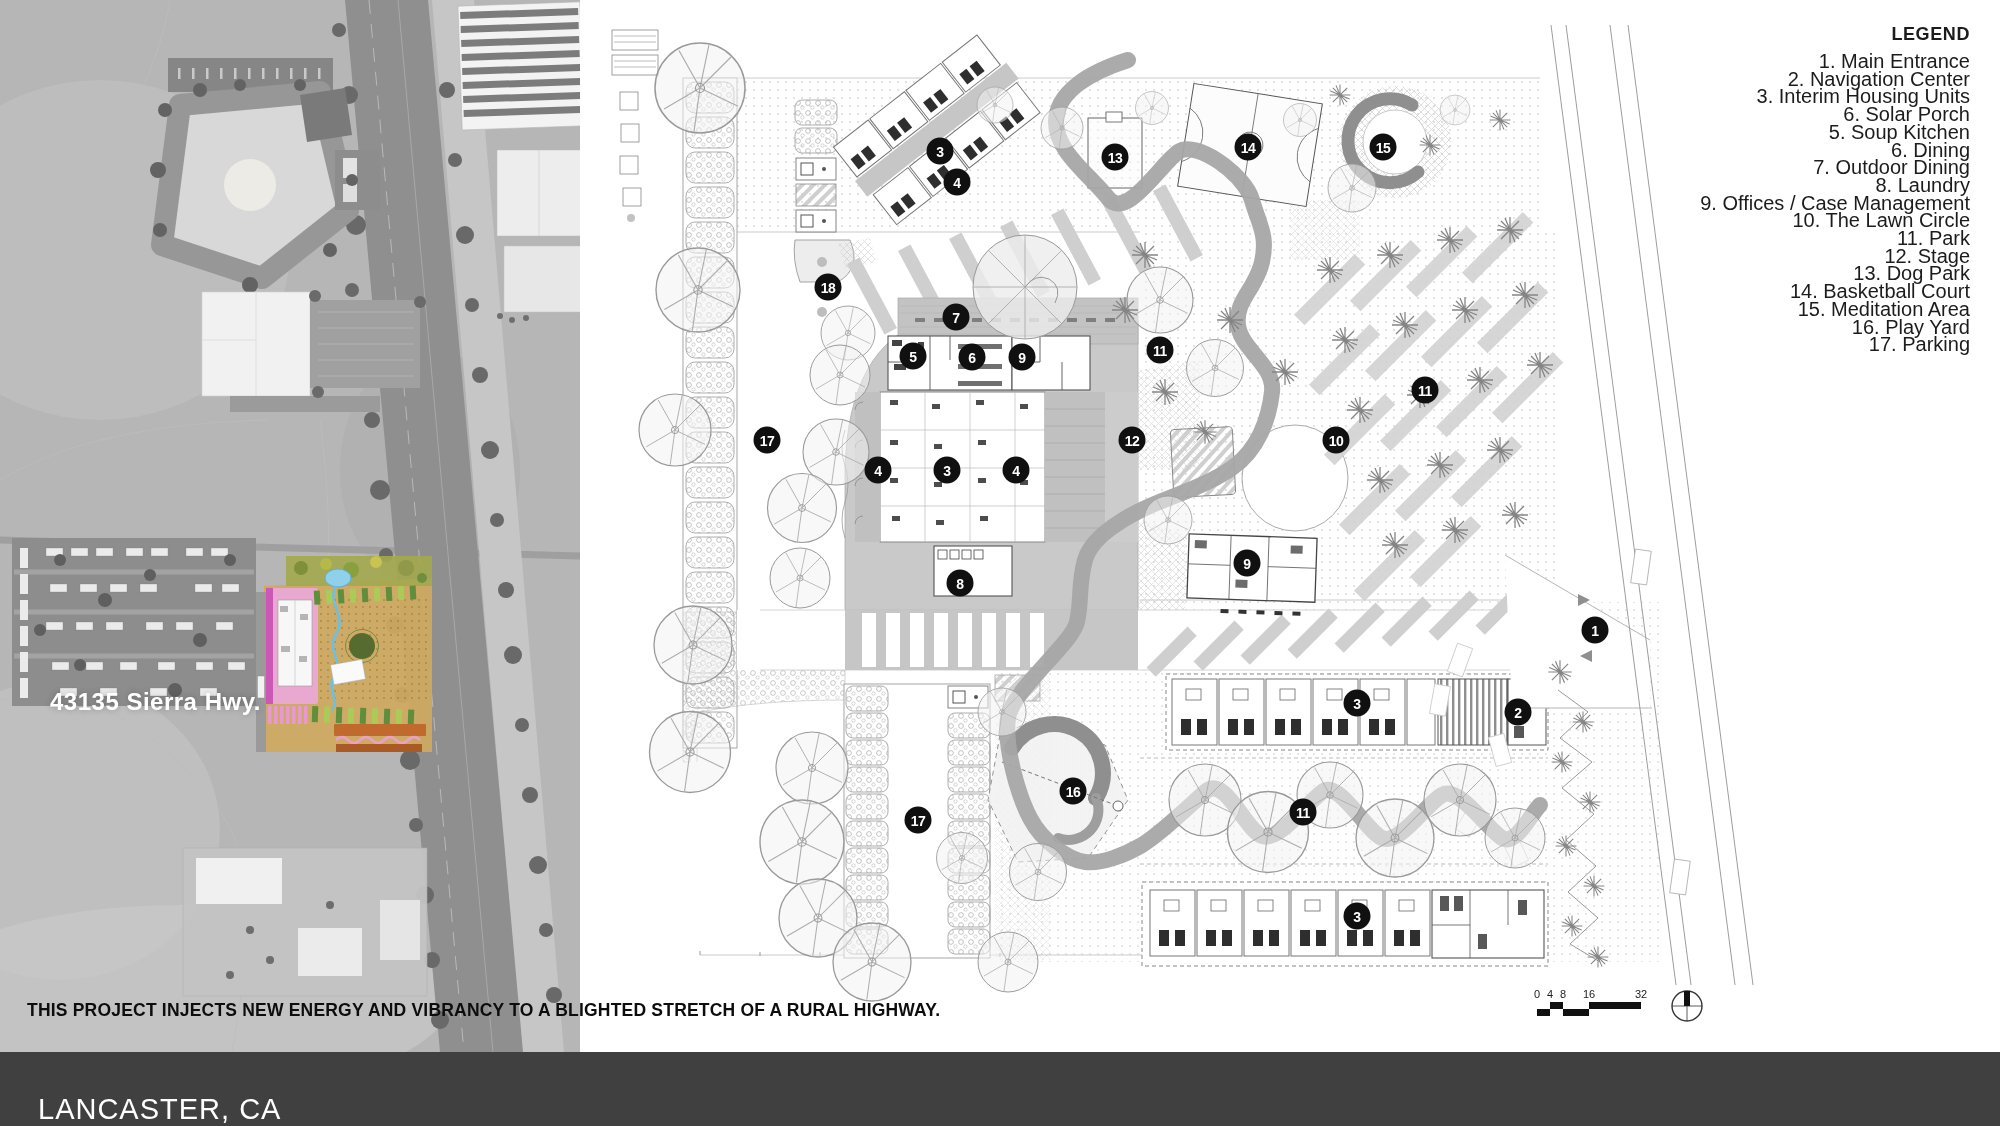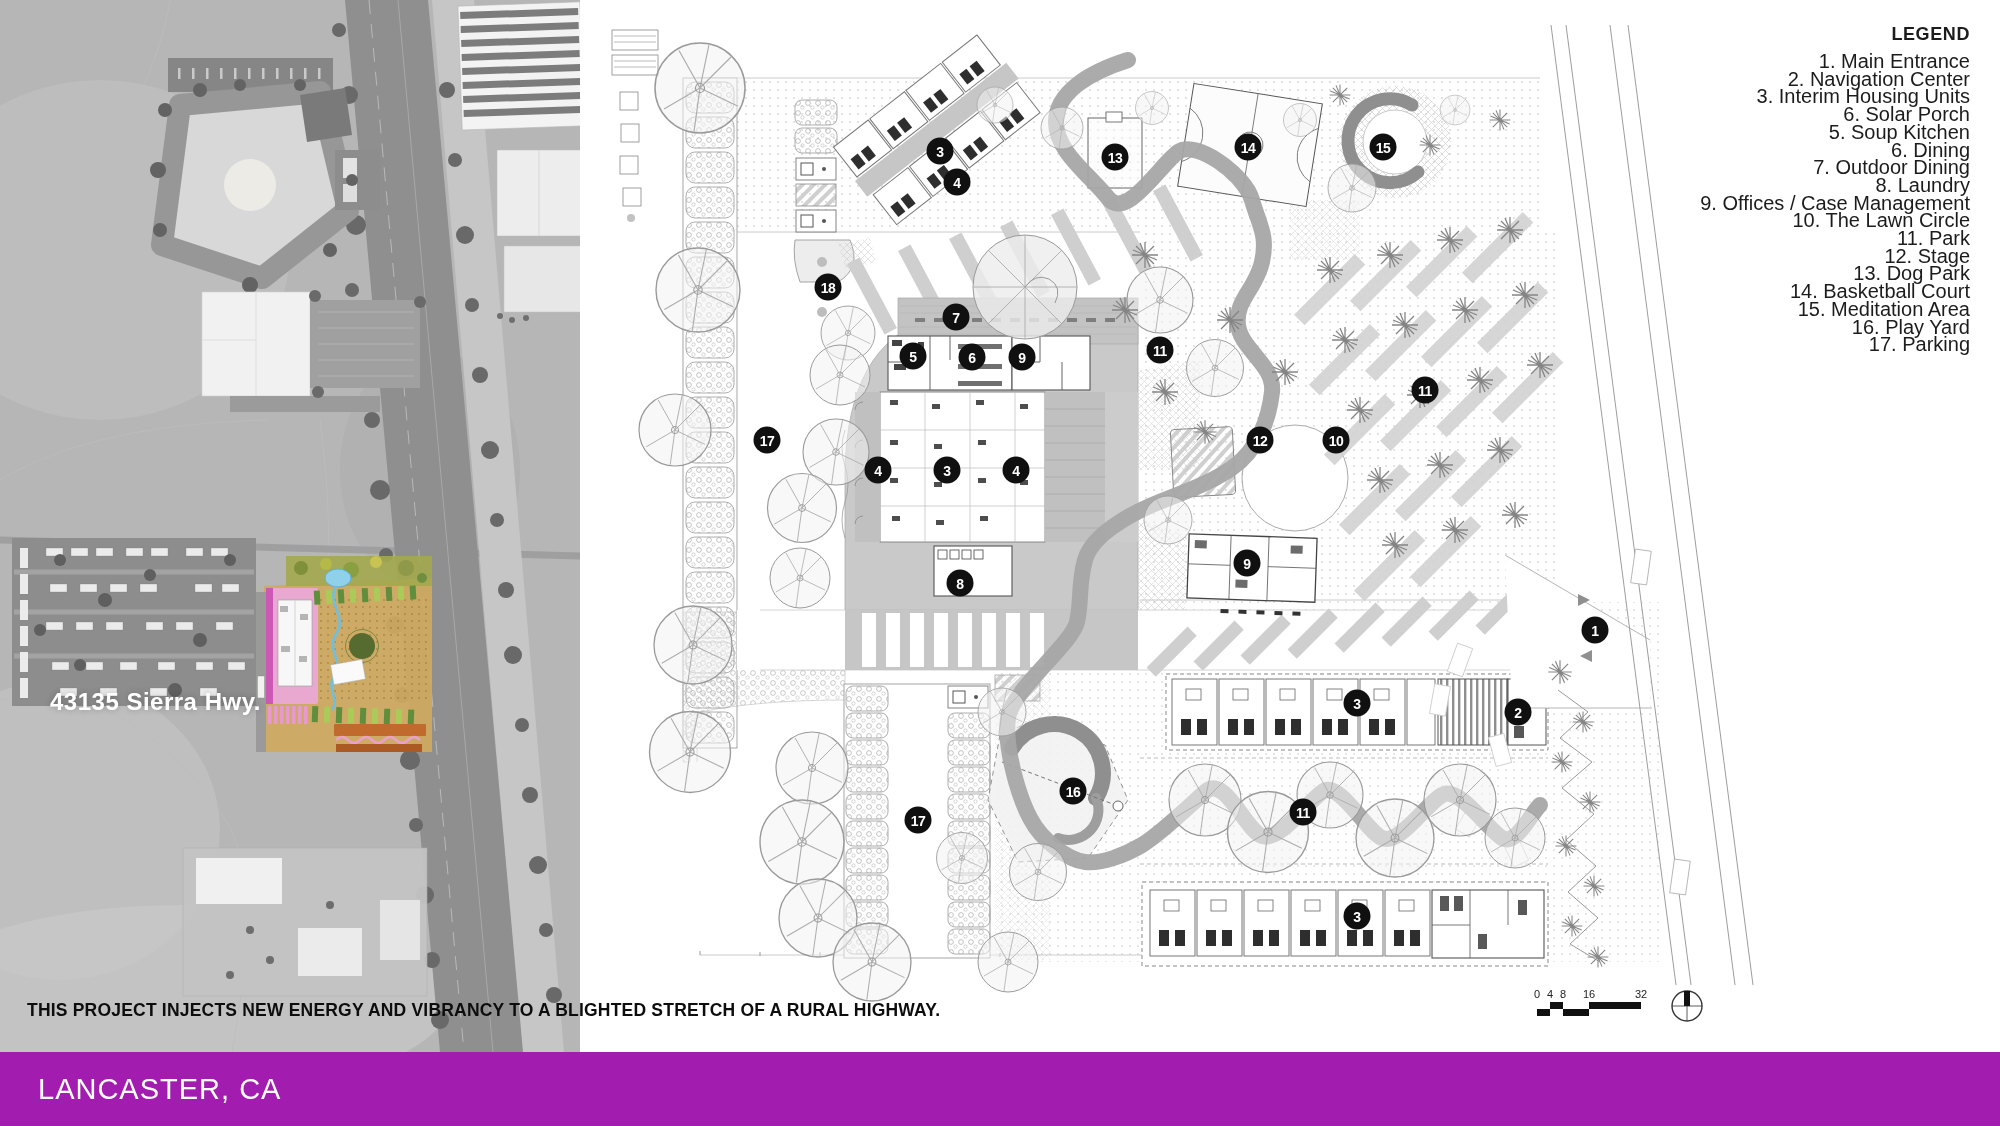--- a/index.html
+++ b/index.html
@@ -15,22 +15,22 @@
           display:flex;align-items:center;justify-content:center;font-size:14px;font-weight:800;
           transform:translate(-50%,-50%);letter-spacing:-.5px;}
   
   #address{position:absolute;left:50px;top:688px;color:#fff;font-size:24px;font-weight:700;
            letter-spacing:.5px;text-shadow:0 0 6px rgba(0,0,0,.25);}
   #statement{position:absolute;left:27px;top:1000px;color:#0d0d0d;font-size:17.5px;font-weight:800;
              letter-spacing:.2px;}
   
   .scale-label{position:absolute;font-size:11px;color:#222;transform:translateX(-50%);top:988px;}
   
-  #footer{position:absolute;left:0;bottom:0;width:2000px;height:74px;background:#a21caf;
-          display:flex;align-items:center;justify-content:space-between;
+  #footer{position:absolute;left:0;bottom:0;width:2000px;height:74px;background:#404040;
+          display:flex;align-items:flex-end;justify-content:space-between;
           padding:0 38px;box-sizing:border-box;}
   #footer span{color:#fff;font-size:29px;font-weight:300;letter-spacing:1px;}
   
   .thin{stroke:#9d9d9d;stroke-width:1;fill:none;}
   .thin2{stroke:#bdbdbd;stroke-width:.8;fill:none;}
   .wall{stroke:#555;stroke-width:1.1;fill:#fff;}
   .furn{fill:#2e2e2e;}
 </style>
 </head>
 <body>
@@ -902,21 +902,21 @@
       <div class="marker" style="left: 913px; top: 356px;">5</div>
       <div class="marker" style="left: 972px; top: 357px;">6</div>
       <div class="marker" style="left: 956px; top: 317px;">7</div>
       <div class="marker" style="left: 960px; top: 583px;">8</div>
       <div class="marker" style="left: 1022px; top: 357px;">9</div>
       <div class="marker" style="left: 1247px; top: 563px;">9</div>
       <div class="marker" style="left: 1293px; top: 440px; margin-left: 43px;">10</div>
       <div class="marker" style="left: 1160px; top: 350px;">11</div>
       <div class="marker" style="left: 1425px; top: 390px;">11</div>
       <div class="marker" style="left: 1303px; top: 812px;">11</div>
-      <div class="marker" style="left: 1260px; top: 440px;">12</div>
+      <div class="marker" style="left: 1132px; top: 440px;">12</div>
       <div class="marker" style="left: 1115px; top: 157px;">13</div>
       <div class="marker" style="left: 1248px; top: 147px;">14</div>
       <div class="marker" style="left: 1383px; top: 147px;">15</div>
       <div class="marker" style="left: 1073px; top: 791px;">16</div>
       <div class="marker" style="left: 767px; top: 440px;">17</div>
       <div class="marker" style="left: 918px; top: 820px;">17</div>
       <div class="marker" style="left: 828px; top: 287px;">18</div>
     </div>
 
 <div id="scale-labels">

